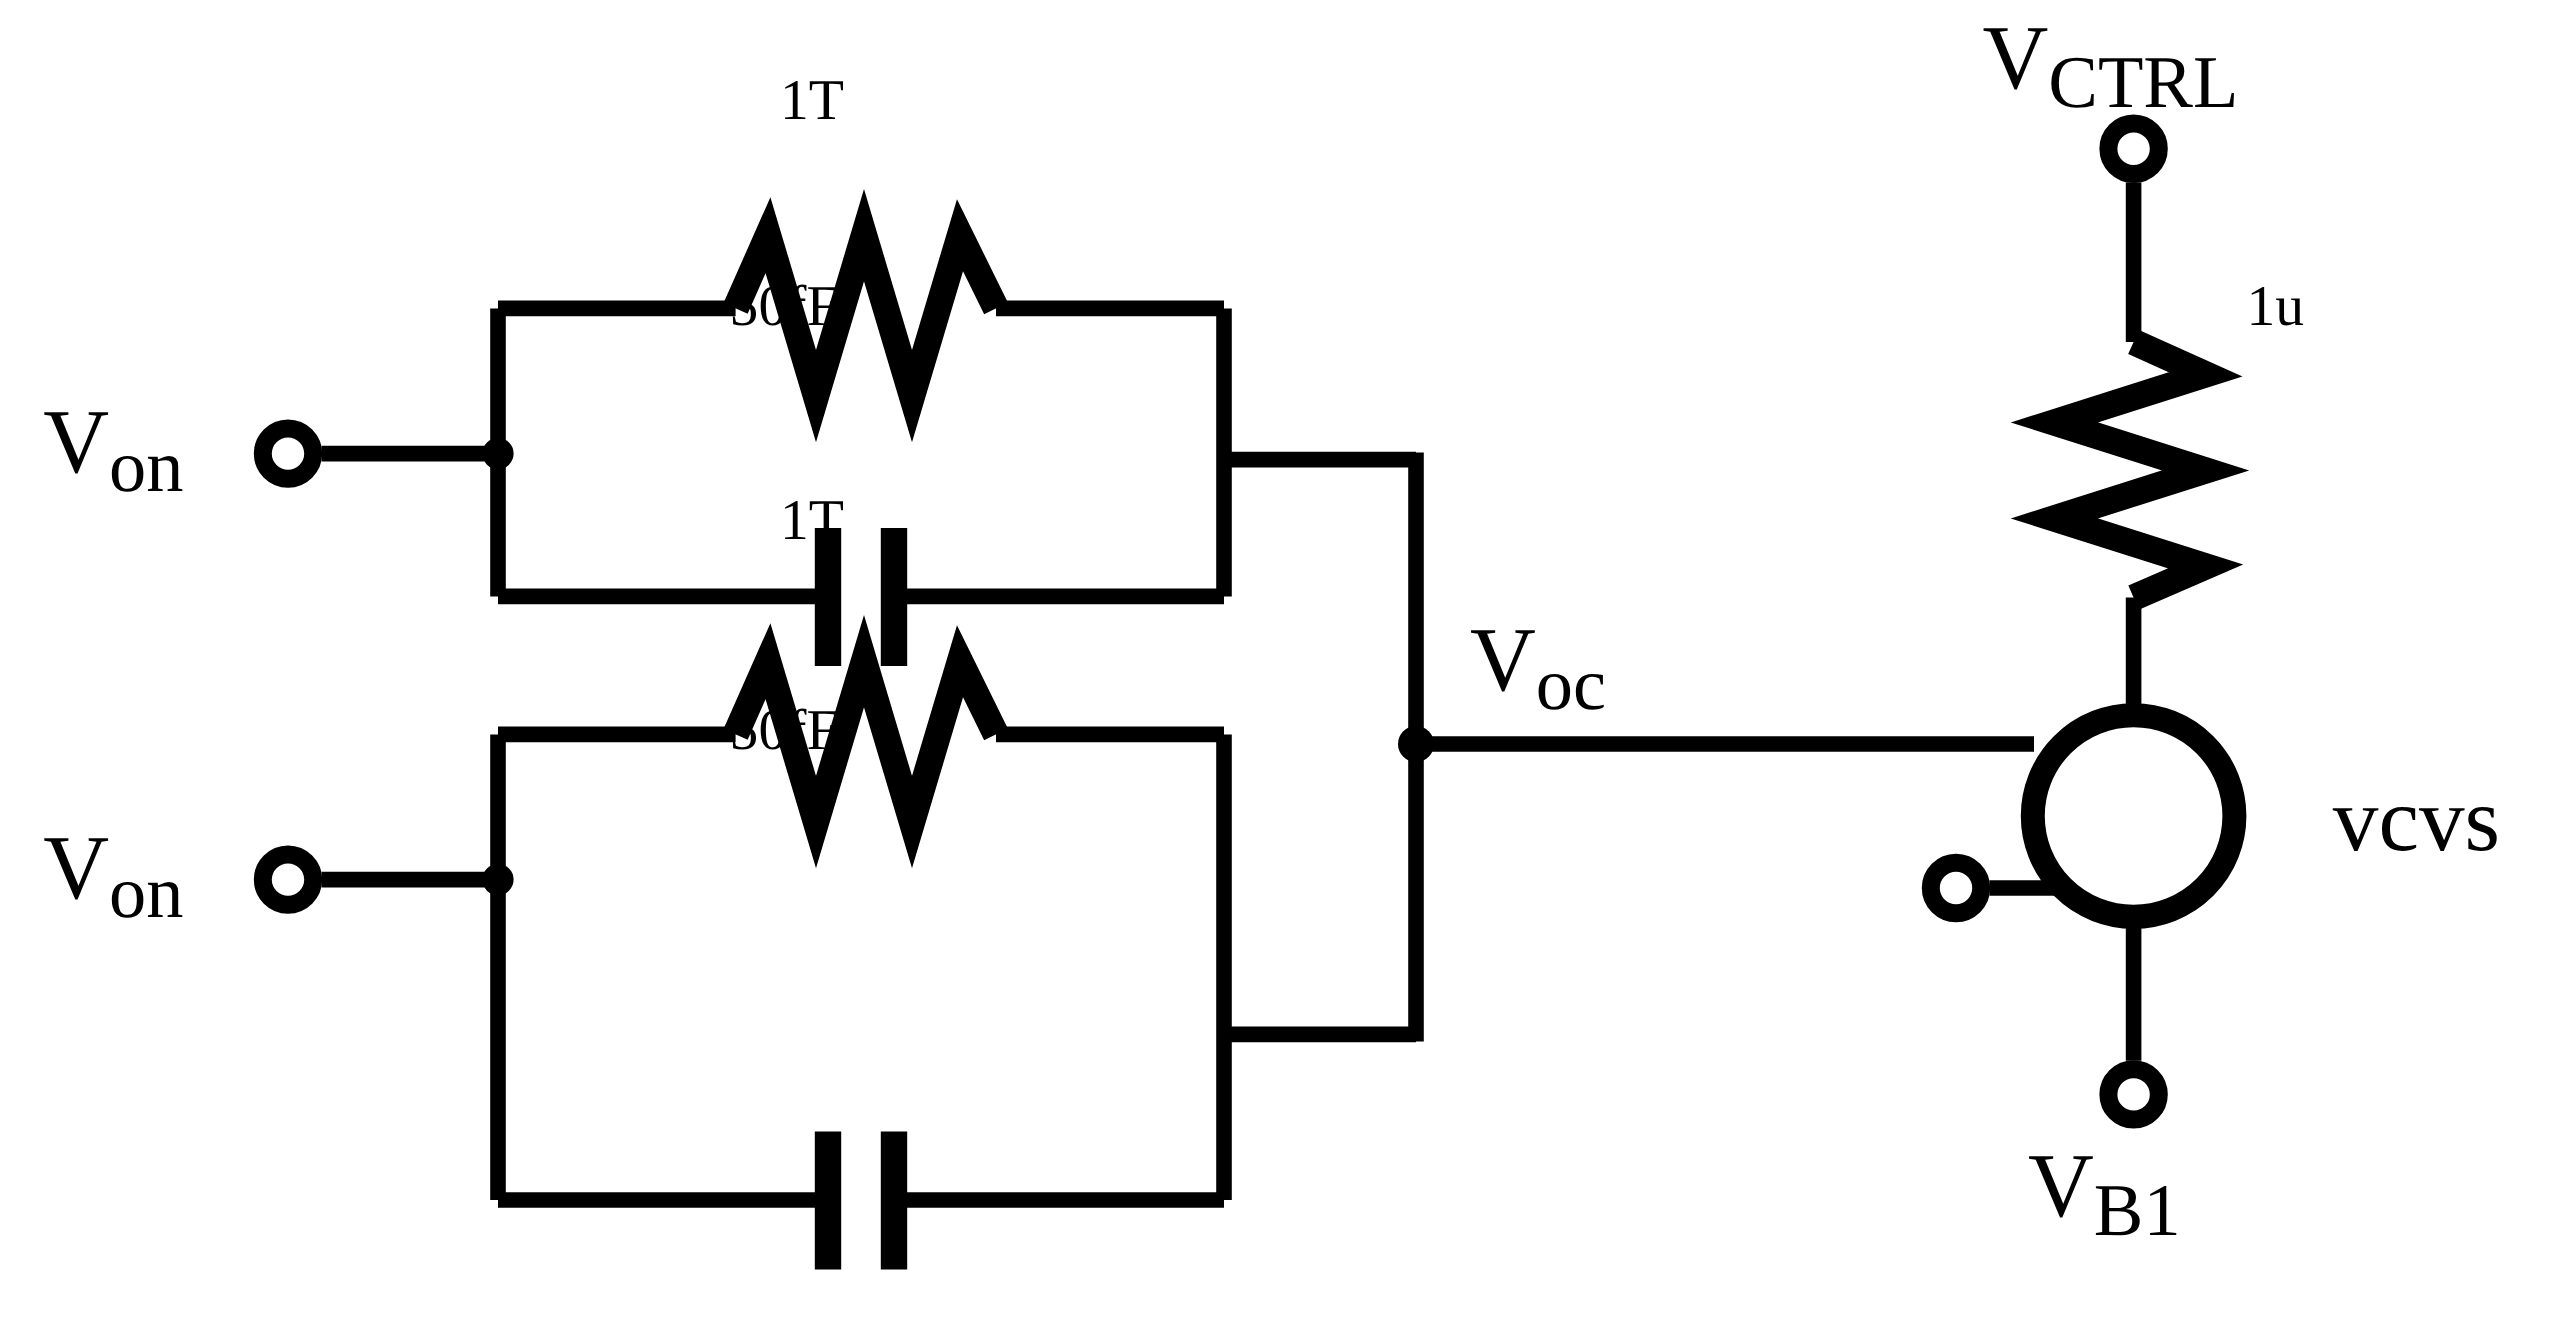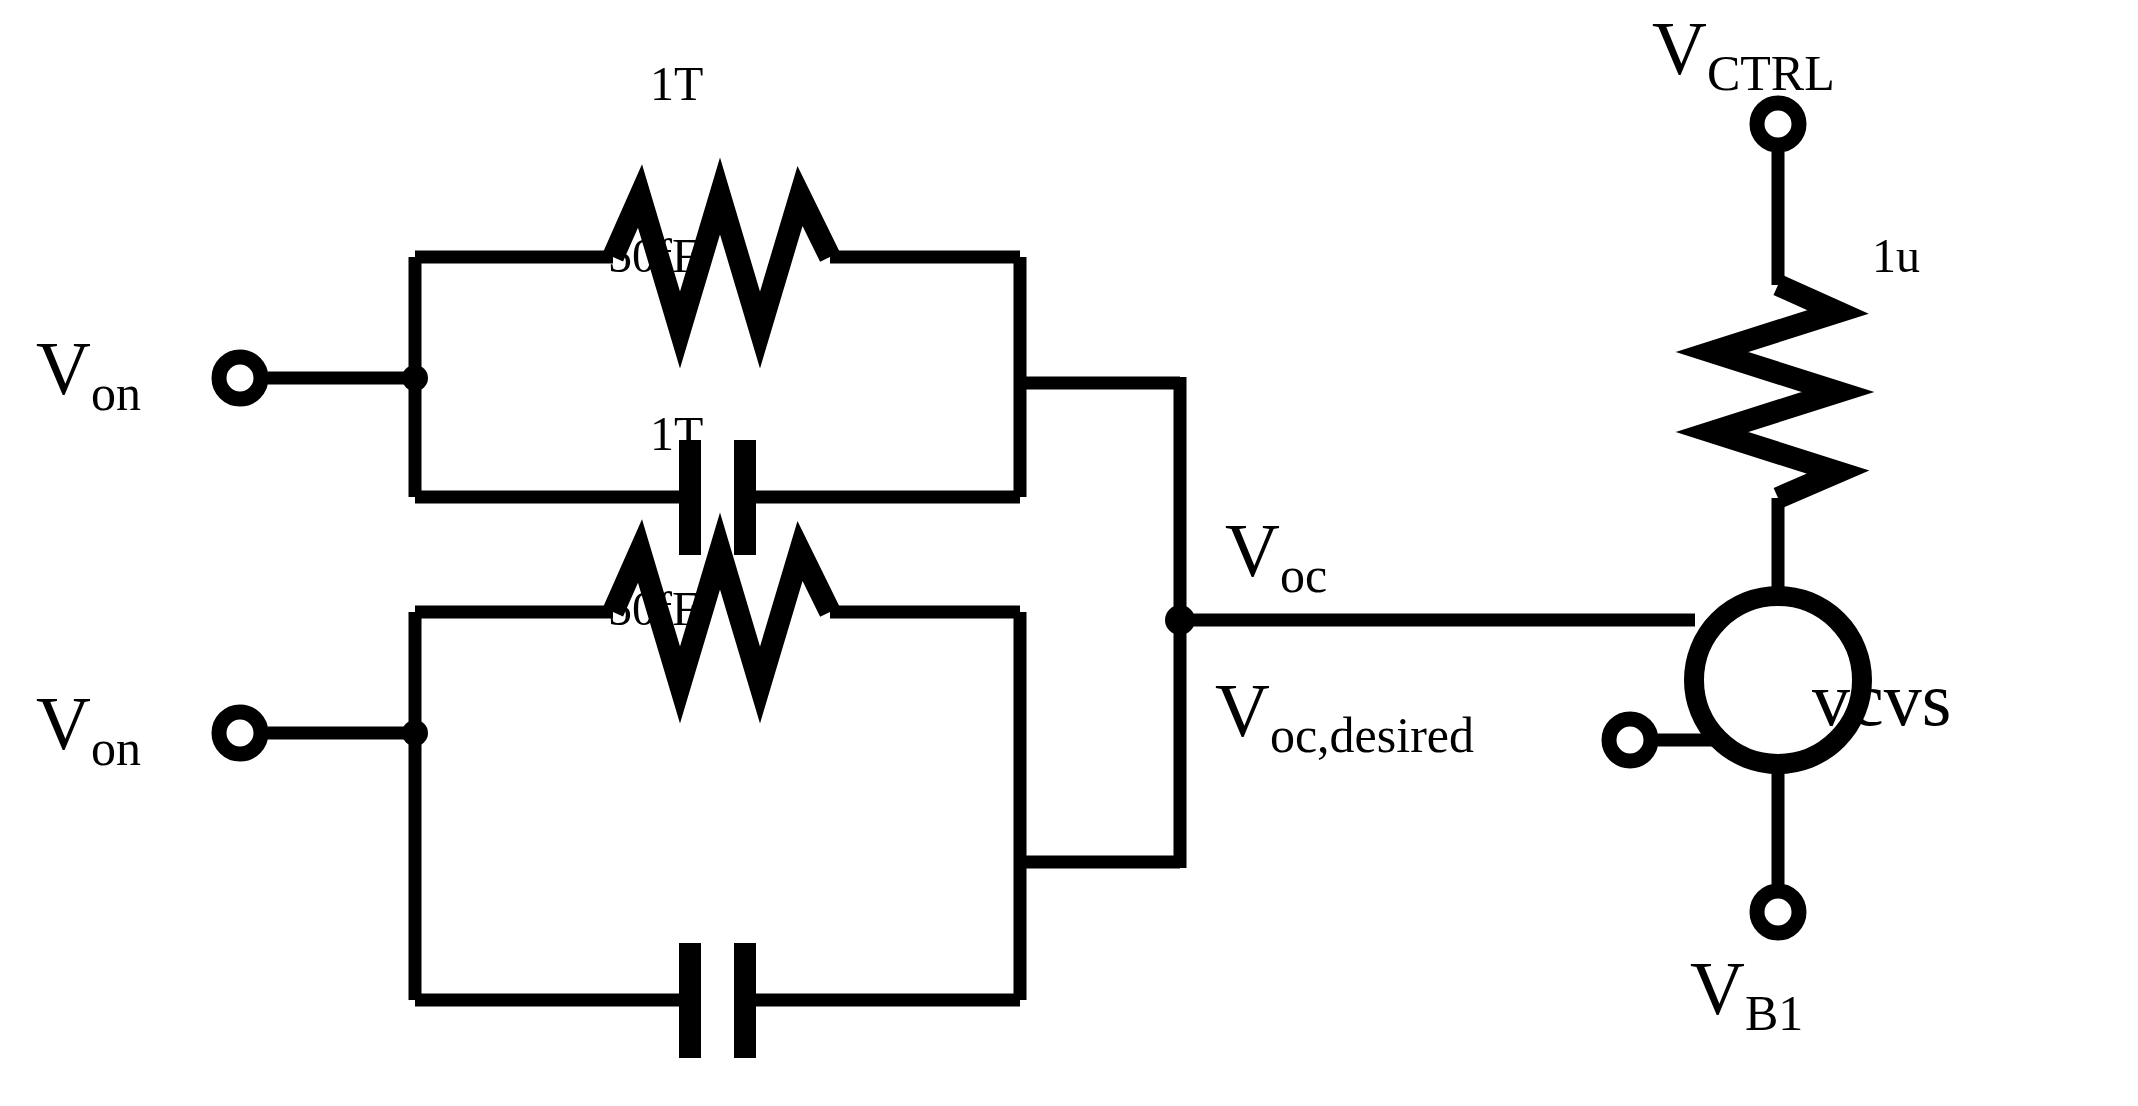--- a/index.html
+++ b/index.html
@@ -30,21 +30,21 @@
     color: #000000;
     font-family: "Liberation Serif", serif;
     white-space: nowrap;
     line-height: 1;
     user-select: none;
   }
   .lbl .base {
     font-size: 76px;
   }
   .lbl .sub {
-    font-size: 50px;
+    font-size: 62px;
     vertical-align: baseline;
     position: relative;
     top: 16px;
   }
   .lbl-plain {
     font-size: 76px;
   }
   .lbl-val {
     font-size: 48px;
   }
@@ -134,29 +134,26 @@
   <div class="lbl lbl-val" style="left:608px; top:585px;">50fF</div>
 
   <div class="lbl" style="left:36px; top:685px;">
     <span class="base">V</span><span class="sub">on</span>
   </div>
 
   <div class="lbl" style="left:1225px; top:512px;">
     <span class="base">V</span><span class="sub">oc</span>
   </div>
 
-  <div class="lbl" style="left:1215px; top:672px;">
-    <span class="base">V</span><span class="sub">oc,desired</span>
-  </div>
 
   <div class="lbl" style="left:1652px; top:10px;">
     <span class="base">V</span><span class="sub">CTRL</span>
   </div>
 
   <div class="lbl lbl-val" style="left:1872px; top:232px;">1u</div>
 
-  <div class="lbl lbl-plain" style="left:1812px; top:645px;margin-top:16px;">vcvs</div>
+  <div class="lbl lbl-plain" style="left:1944px; top:645px;">vcvs</div>
 
   <div class="lbl" style="left:1690px; top:950px;font-family:Liberation Serif, serif;">
     <span class="base">V</span><span class="sub">B1</span>
   </div>
 
 </div>
 
 </body></html>

